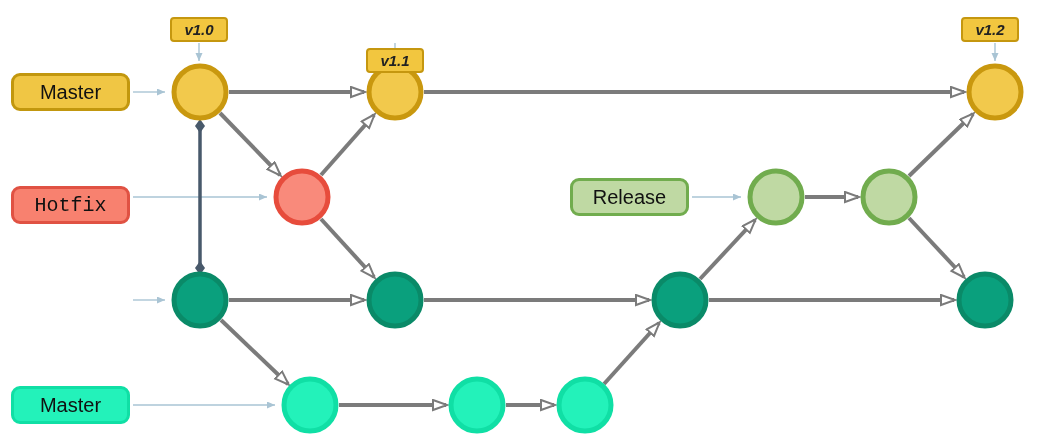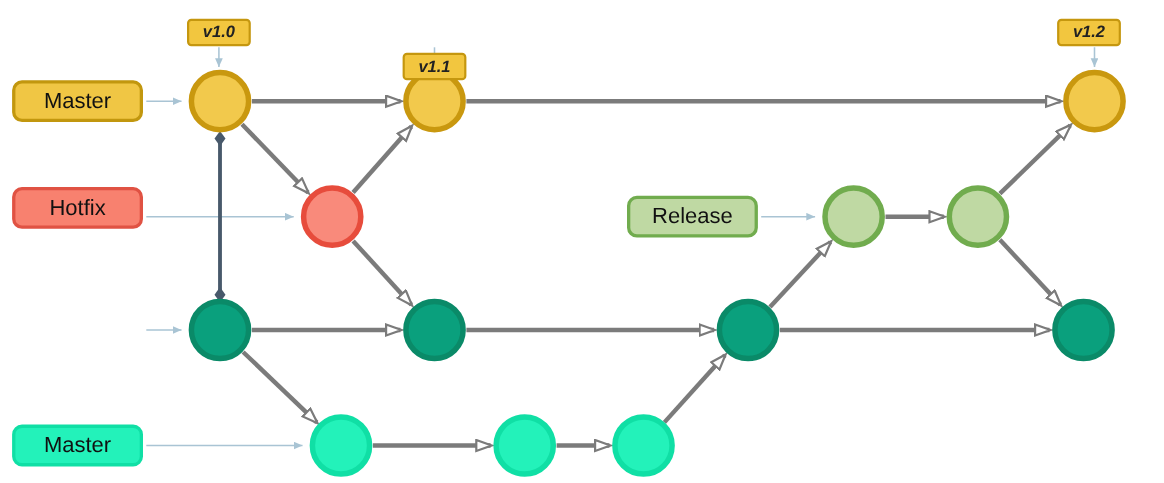--- a/index.html
+++ b/index.html
@@ -27,21 +27,21 @@
   .c-release{fill:#BFD9A3;stroke:#71AC4E;}
 
   
   .branch-label{
     position:absolute;box-sizing:border-box;
     width:119px;height:38px;border-radius:9px;
     display:flex;align-items:center;justify-content:center;
     font-size:20px;color:#111;border:3px solid;
   }
   .lbl-master {background:#F0C644;border-color:#C2970E;left:11px;top:73px;}
-  .lbl-hotfix {background:#F8816F;border-color:#E05243;left:11px;top:170px;}
+  .lbl-hotfix {background:#F8816F;border-color:#E05243;left:11px;top:186px;font-family:Liberation Mono, monospace;}
   .lbl-develop{background:#0FA387;border-color:#0A8A6C;left:11px;top:281px;}
   .lbl-feature{background:#23F2BA;border-color:#10DFA5;left:11px;top:386px;}
   .lbl-release{background:#BFD9A3;border-color:#71AC4E;left:570px;top:178px;}
 
   
   .tag{
     position:absolute;box-sizing:border-box;
     width:58px;height:25px;border-radius:4px;
     background:#F2C63F;border:2px solid #C5970F;
     display:flex;align-items:center;justify-content:center;

